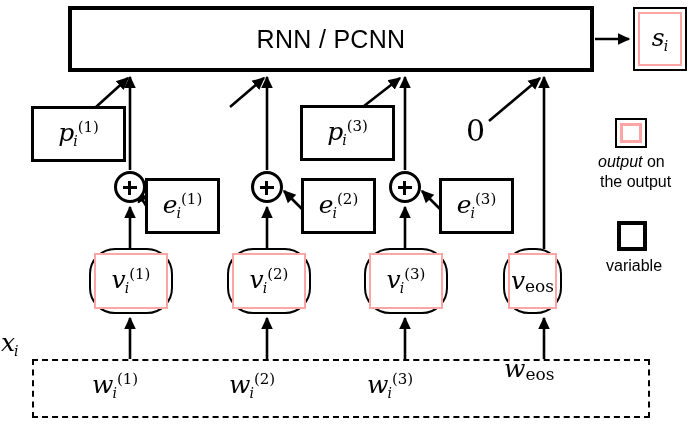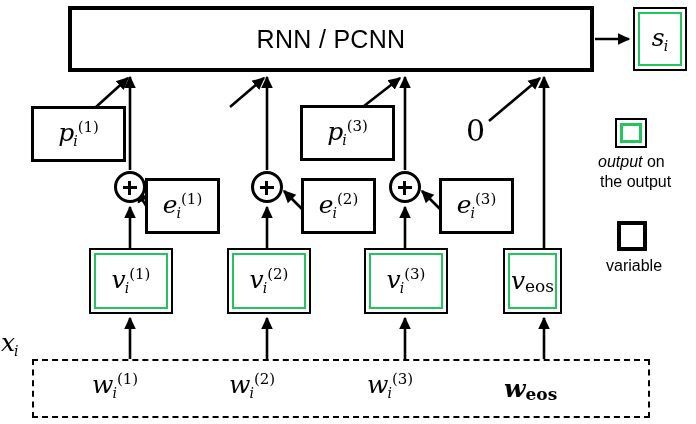--- a/index.html
+++ b/index.html
@@ -7,21 +7,21 @@
        font-family:"Liberation Sans",sans-serif;color:#000;}
   #stage{position:relative;width:696px;height:424px;background:#fff;}
 
   
   .box{position:absolute;box-sizing:border-box;background:#fff;
        border:3px solid #000;display:flex;align-items:center;
        justify-content:center;}
   .dbl{position:absolute;box-sizing:border-box;background:#fff;
        border:2px solid #000;padding:3px;}
   .dbl .inner{box-sizing:border-box;width:100%;height:100%;
-       border:2px solid #22c55e;background:#fff;display:flex;
+       border:2px solid #fca5a5;background:#fff;display:flex;
        align-items:center;justify-content:center;}
 
   
   .math{font-family:"DejaVu Serif",serif;font-style:italic;
         line-height:1;white-space:nowrap;}
   .math .base{font-size:25px;font-style:italic;}
   .math sub{font-size:14px;font-style:italic;vertical-align:-0.34em;
             margin-left:-1px;}
   .math sup{font-size:15px;font-style:normal;vertical-align:0.62em;
             margin-left:0px;}
@@ -38,21 +38,21 @@
   #p2{left:165px;top:106px;}
   #p3{left:300px;top:105px;}
 
   
   .ebox{width:75px;height:56px;}
   #e1{left:145px;top:178px;}
   #e2{left:301px;top:178px;text-align:right;}
   #e3{left:439px;top:178px;}
 
   
-  .vbox{width:84px;height:66px;}
+  .vbox{width:84px;height:66px;border-radius:26px;}
   #v1{left:89px;top:248px;}
   #v2{left:227px;top:248px;}
   #v3{left:364px;top:248px;}
   #veos{left:503px;top:248px;width:59px;}
 
   
   #sbox{left:633px;top:7px;width:54px;height:64px;}
 
   
   .plus{position:absolute;width:32px;height:32px;border:3px solid #000;
@@ -195,21 +195,21 @@
 
   <div class="wlab" style="left:92px;top:372px;">
     <span class="math"><span class="base">w</span><sub>i</sub><sup>(1)</sup></span>
   </div>
   <div class="wlab" style="left:229px;top:372px;">
     <span class="math"><span class="base">w</span><sub>i</sub><sup>(2)</sup></span>
   </div>
   <div class="wlab" style="left:367px;top:372px;">
     <span class="math"><span class="base">w</span><sub>i</sub><sup>(3)</sup></span>
   </div>
-  <div class="wlab" style="left:504px;top:376px;font-weight:bold;">
+  <div class="wlab" style="left:504px;top:356px;">
     <span class="math"><span class="base">w</span><span class="rm">eos</span></span>
   </div>
 
   <div class="dbl" id="lg-dbl">
     <div class="inner"></div>
   </div>
   <div class="lgtext" id="lg-t1"><span>output</span><span class="normal"> on</span></div>
   <div class="lgtext" id="lg-t2">the output</div>
 
   <div class="box" id="lg-plain"></div>

